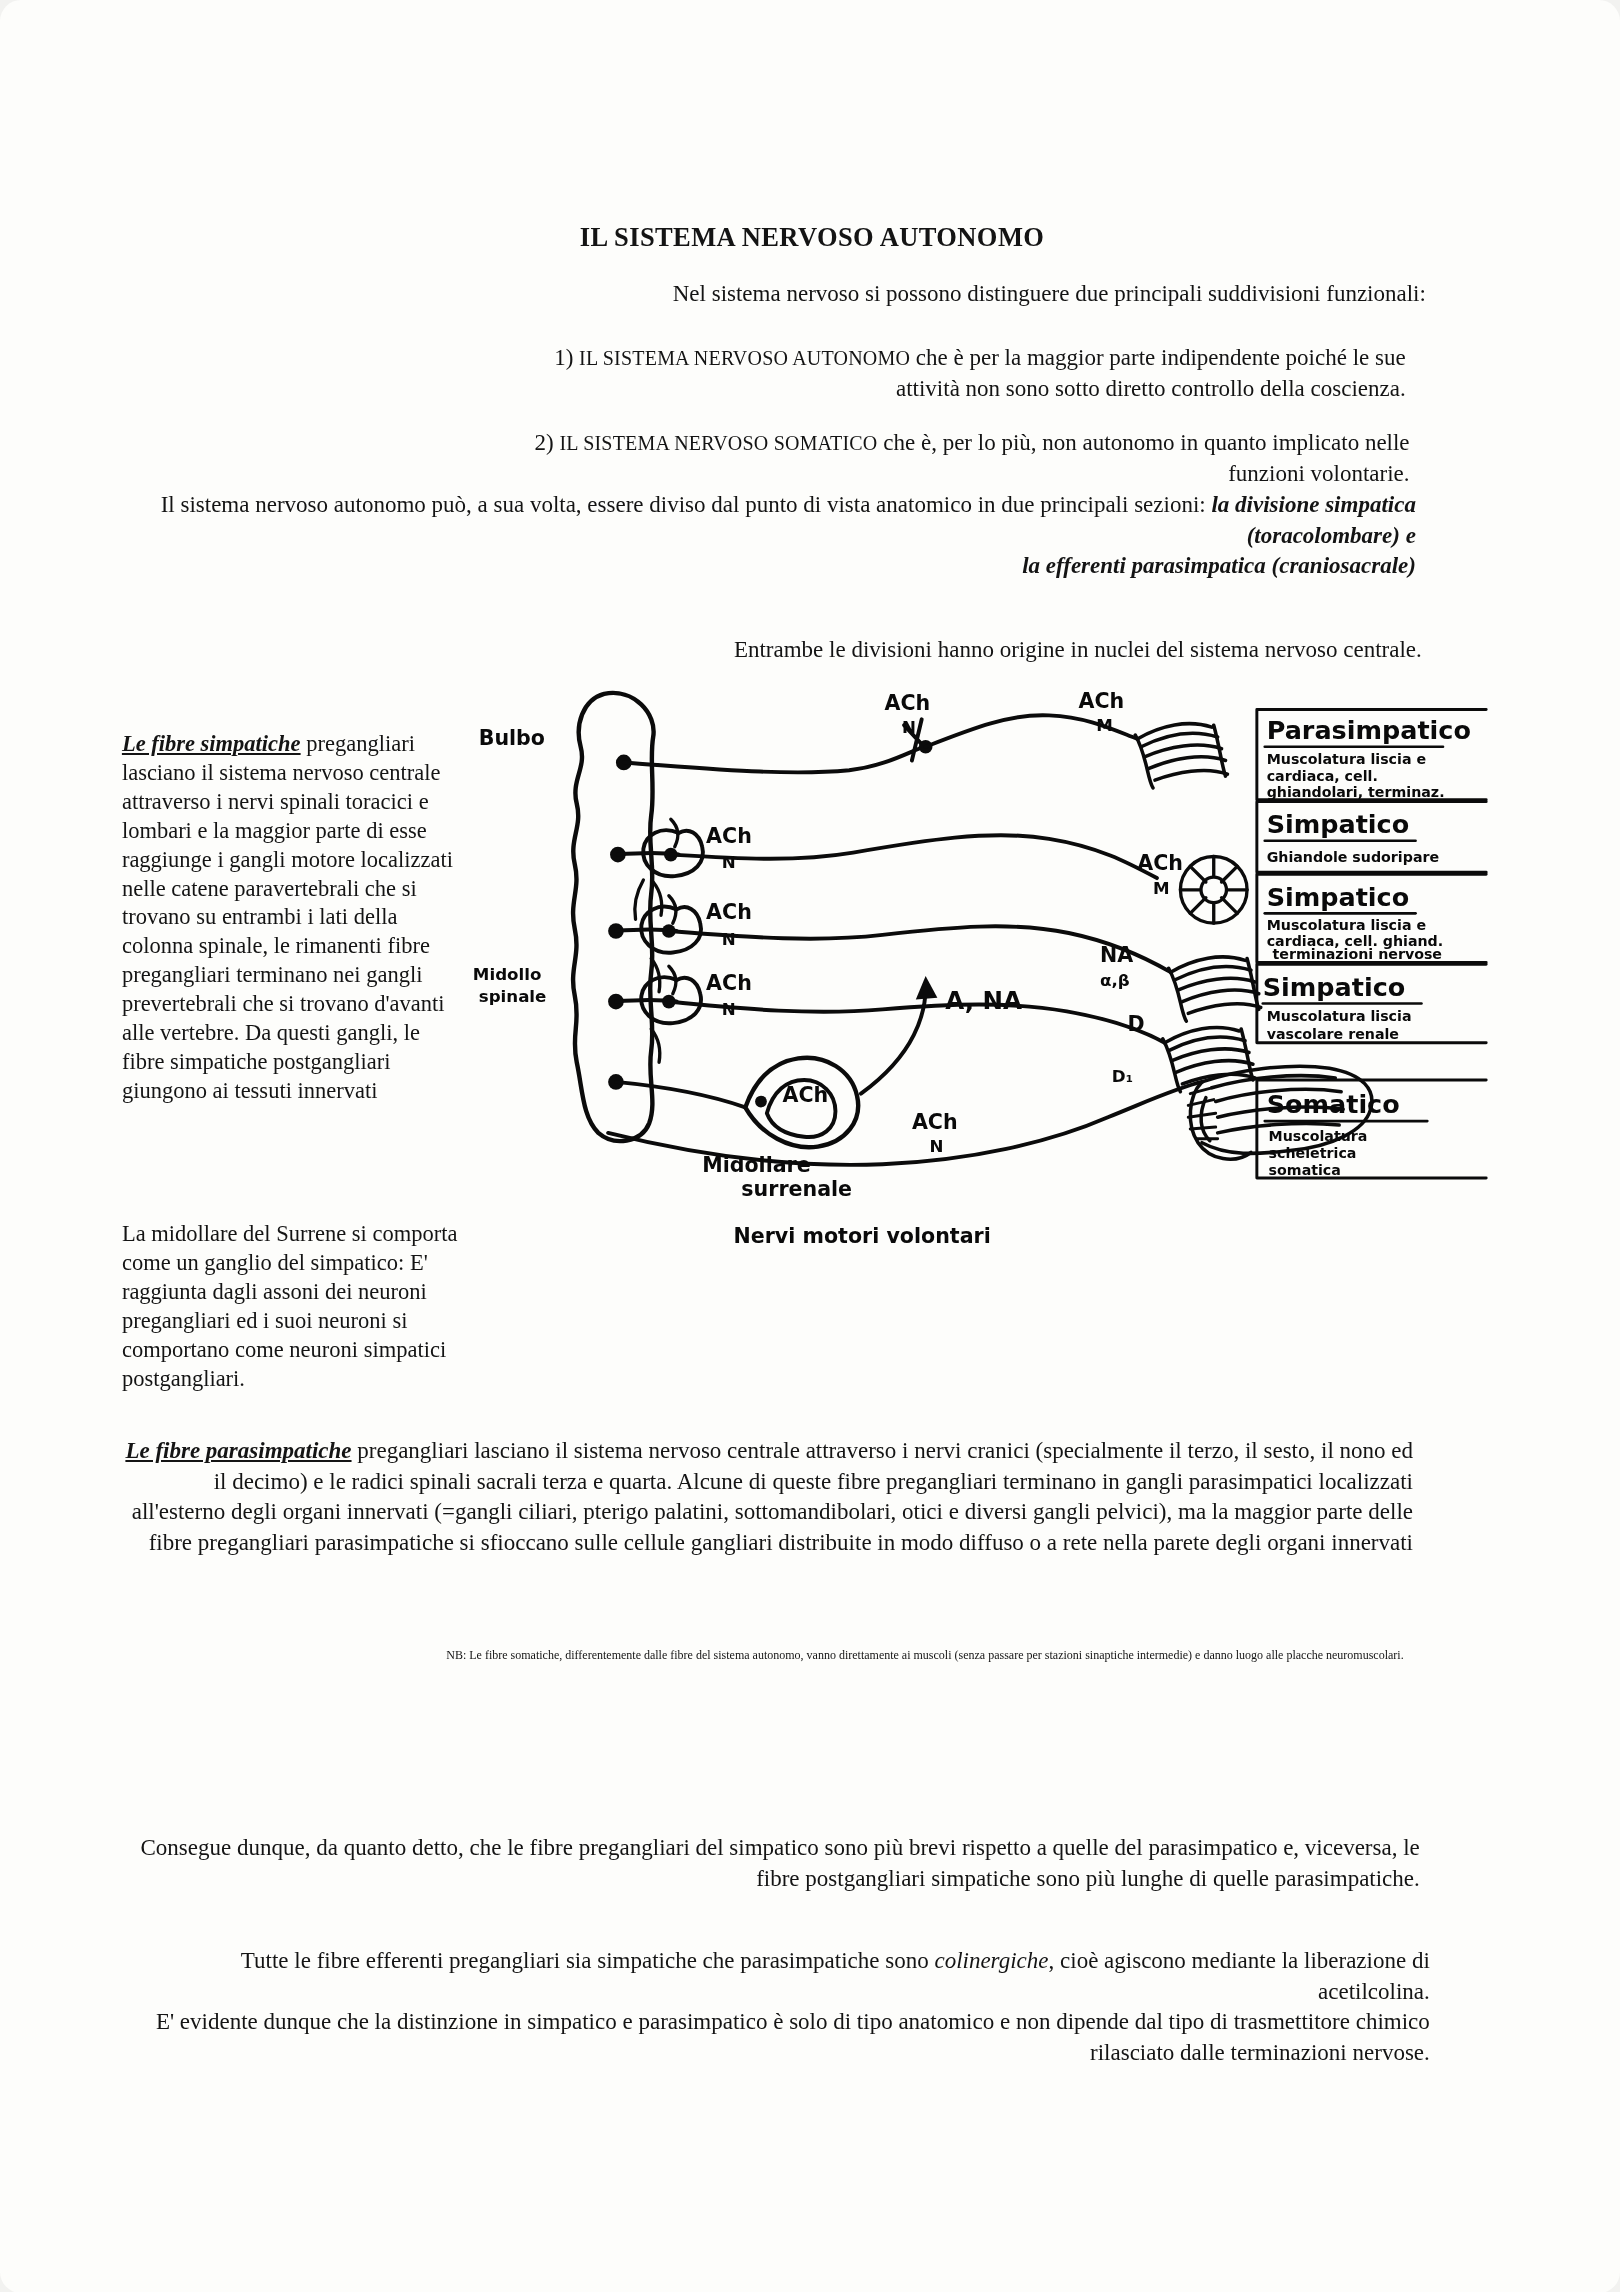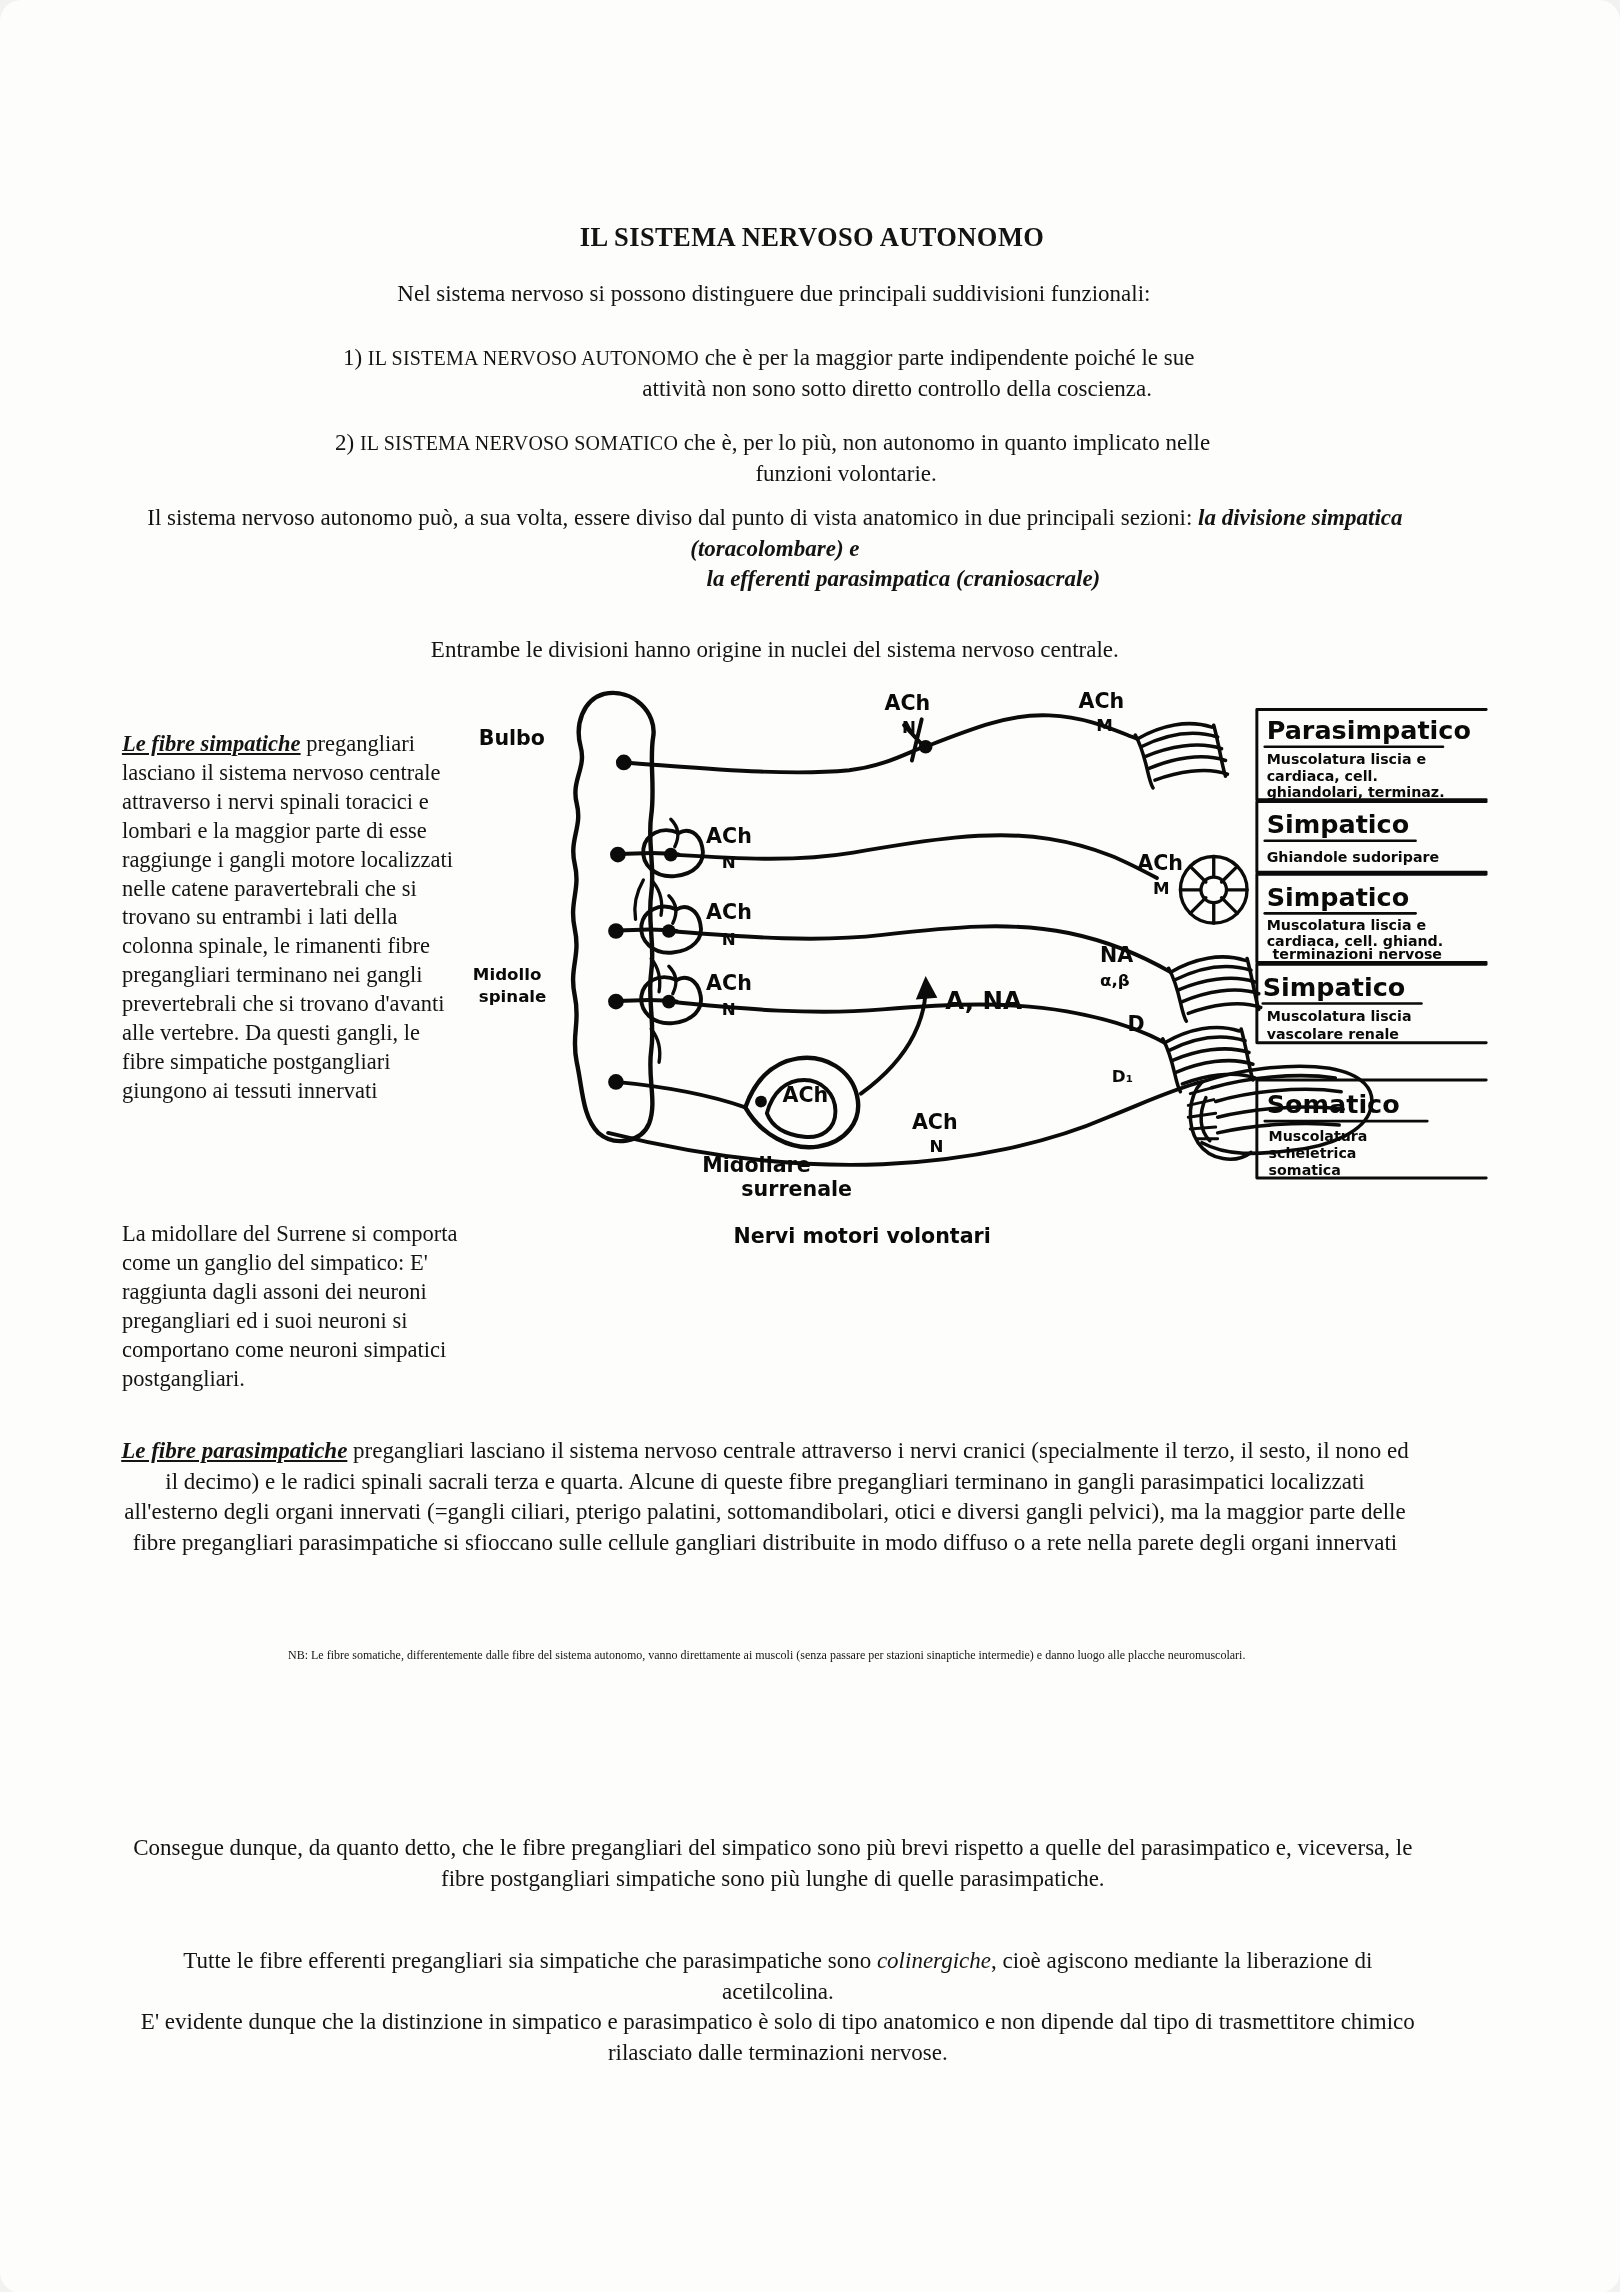--- a/index.html
+++ b/index.html
@@ -24,35 +24,35 @@
     font-size:26.5px;
     font-weight:bold;
     letter-spacing:0.4px;
     margin:0;
     padding-top:222px;
   }
   .para{
     font-size:23px;
     line-height:1.33;
     margin:0;
-    text-align:center;
+    text-align:right;
   }
   .sc{font-size:20px;letter-spacing:0.2px;}
   .bi{font-weight:bold;font-style:italic;}
   .biu{font-weight:bold;font-style:italic;text-decoration:underline;}
   .it{font-style:italic;}
   .indent-line{display:block;padding-left:257px;}
   .indent-line2{display:block;padding-left:147px;}
 
   .block{position:absolute;}
 
   #p-intro{top:279px;left:5.9px;width:1304px;}
   #p-item1{top:343px;left:15.7px;width:1274px;}
   #p-item2{top:428px;left:19.6px;width:1274px;}
-  #p-divide{top:503px;left:5.9px;width:1294px;margin-left:6px;}
+  #p-divide{top:490px;left:5.9px;width:1294px;}
   #p-entrambe{top:635px;left:11.8px;width:1294px;}
 
   
   .colblock{position:absolute;left:5.9px;width:345px;font-size:22.5px;line-height:1.285;}
   #c1{top:709px;margin-top:21px;}
   #c2{top:1019px;}
   #c3{top:1196px;margin-top:24px;}
 
   #p-parasim{top:1436px;left:1px;width:1296px;}
   #p-nb{top:1647px;left:13.7px;width:1274px;font-size:12px;line-height:1.42;}

